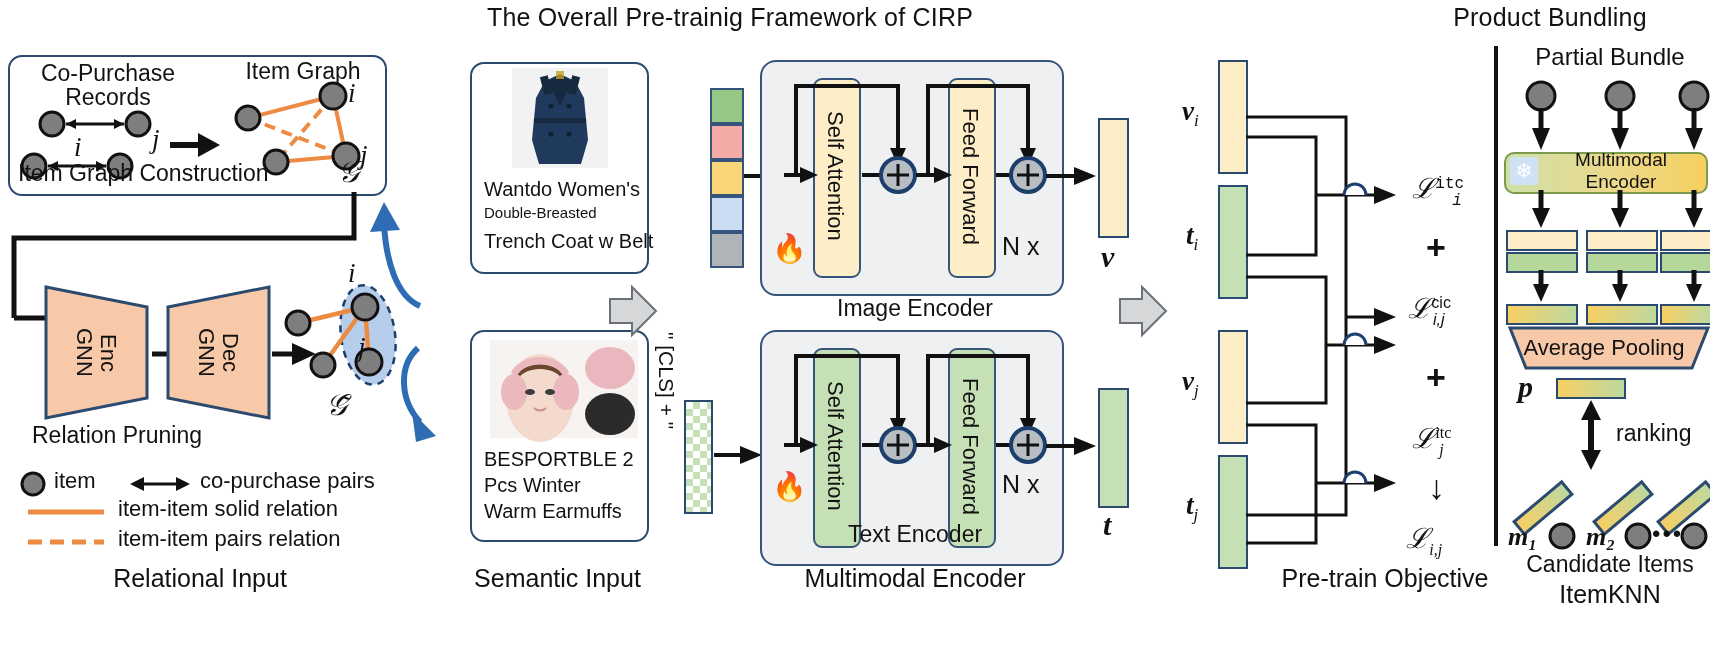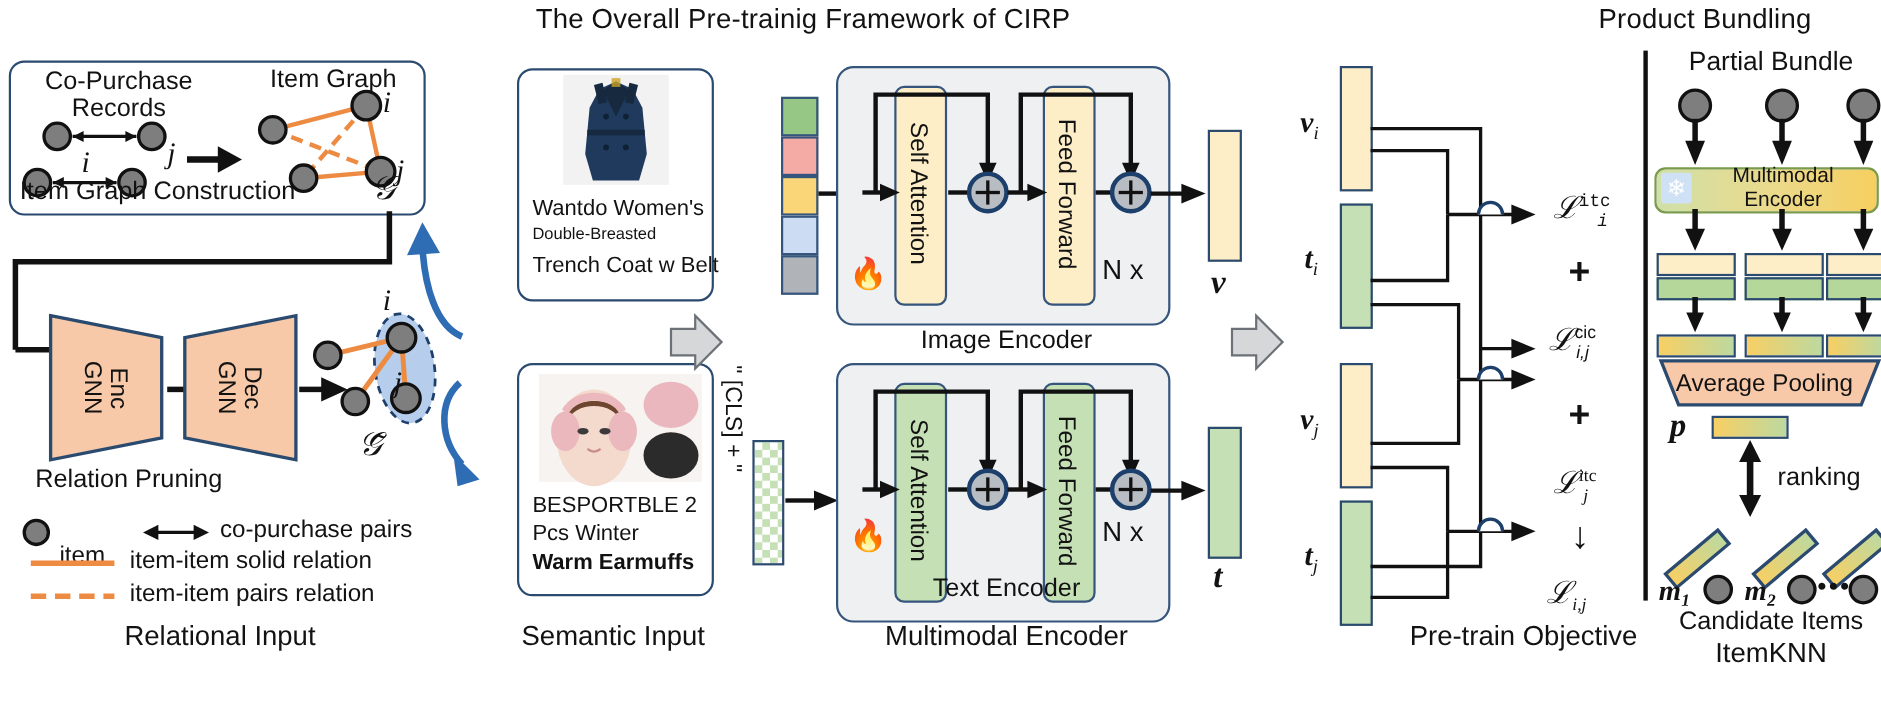--- a/index.html
+++ b/index.html
@@ -126,21 +126,21 @@
   <svg class="abs" style="left:360px;top:150px;" width="110" height="330">
     <path d="M 60 156 C 36 146 26 110 24 74" fill="none" stroke="#2e6db4" stroke-width="6"></path>
     <polygon points="24,52 10,82 40,80" fill="#2e6db4"></polygon>
     <path d="M 58 198 C 38 216 40 250 60 272" fill="none" stroke="#2e6db4" stroke-width="6"></path>
     <polygon points="76,286 52,262 56,292" fill="#2e6db4"></polygon>
   </svg>
 
   <svg class="abs" style="left:18px;top:470px;" width="32" height="28">
     <circle cx="15" cy="14" r="11" fill="#7e7e7e" stroke="#111" stroke-width="3"></circle>
   </svg>
-  <div class="abs legend-t" style="left:54px;top:468px;margin-top:24px;">item</div>
+  <div class="abs legend-t" style="left:54px;top:468px;">item</div>
   <svg class="abs" style="left:128px;top:472px;" width="64" height="24">
     <line x1="10" y1="12" x2="54" y2="12" stroke="#111" stroke-width="3"></line>
     <polygon points="2,12 16,5 16,19" fill="#111"></polygon>
     <polygon points="62,12 48,5 48,19" fill="#111"></polygon>
   </svg>
   <div class="abs legend-t" style="left:200px;top:468px;">co-purchase pairs</div>
 
   <svg class="abs" style="left:26px;top:504px;" width="80" height="16">
     <line x1="2" y1="8" x2="78" y2="8" stroke="#ed8b43" stroke-width="5"></line>
   </svg>
@@ -180,21 +180,21 @@
     <ellipse cx="24" cy="52" rx="13" ry="18" fill="#eab8bd"></ellipse>
     <ellipse cx="76" cy="52" rx="13" ry="18" fill="#eab8bd"></ellipse>
     <ellipse cx="40" cy="52" rx="5" ry="3" fill="#3b3b3b"></ellipse>
     <ellipse cx="60" cy="52" rx="5" ry="3" fill="#3b3b3b"></ellipse>
     <path d="M44 68 q6 5 12 0" fill="none" stroke="#c98d87" stroke-width="2"></path>
     <ellipse cx="120" cy="28" rx="25" ry="21" fill="#e9b7bd"></ellipse>
     <ellipse cx="120" cy="74" rx="25" ry="21" fill="#2b2b2b"></ellipse>
   </svg>
   <div class="abs" style="left:484px;top:448px;font-size:20px;">BESPORTBLE 2</div>
   <div class="abs" style="left:484px;top:474px;font-size:20px;">Pcs Winter</div>
-  <div class="abs" style="left:484px;top:500px;font-size:20px;font-weight:bold;">Warm Earmuffs</div>
+  <div class="abs" style="left:484px;top:500px;font-size:20px;">Warm Earmuffs</div>
 
   <div class="abs panel-label ctr" style="left:450px;top:562px;width:215px;height:32px;">Semantic Input</div>
 
   <svg class="abs" style="left:608px;top:285px;" width="52" height="52">
     <polygon points="2,14 24,14 24,2 48,26 24,50 24,38 2,38" fill="#d5d7d9" stroke="#6b7176" stroke-width="2"></polygon>
   </svg>
 
   <div class="abs swatch" style="left:710px;top:88px;width:30px;height:32px;background:#97c784;"></div>
   <div class="abs swatch" style="left:710px;top:124px;width:30px;height:32px;background:#f4aaa5;"></div>
   <div class="abs swatch" style="left:710px;top:160px;width:30px;height:32px;background:#fad679;"></div>

